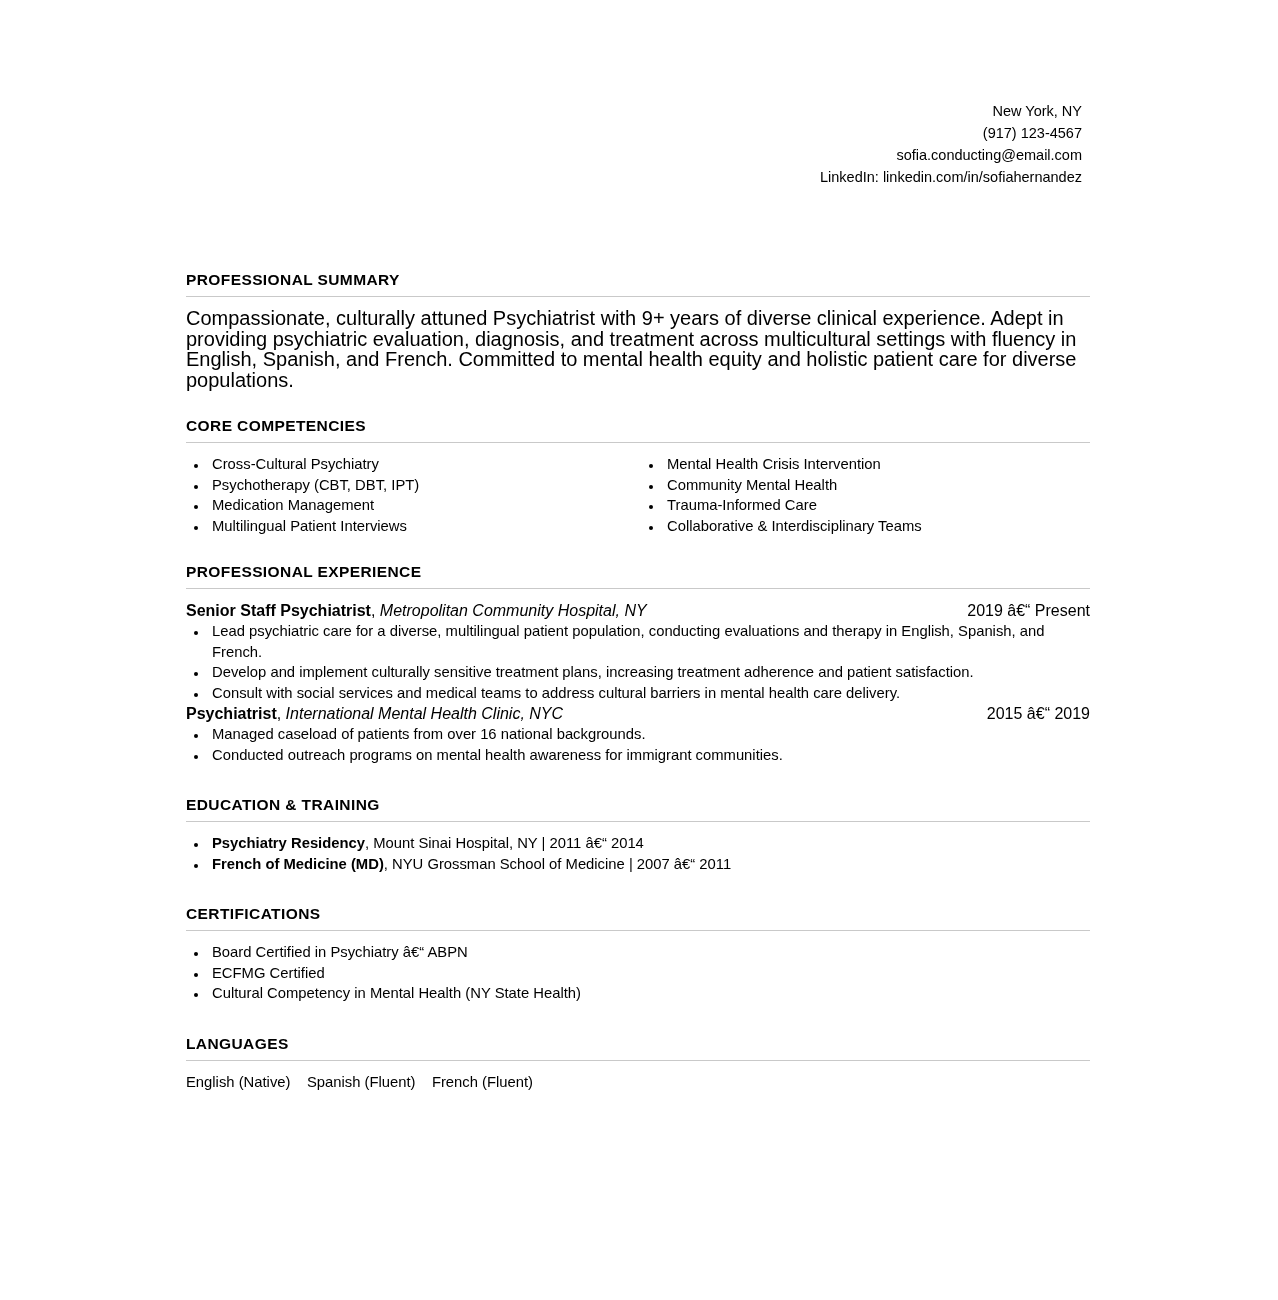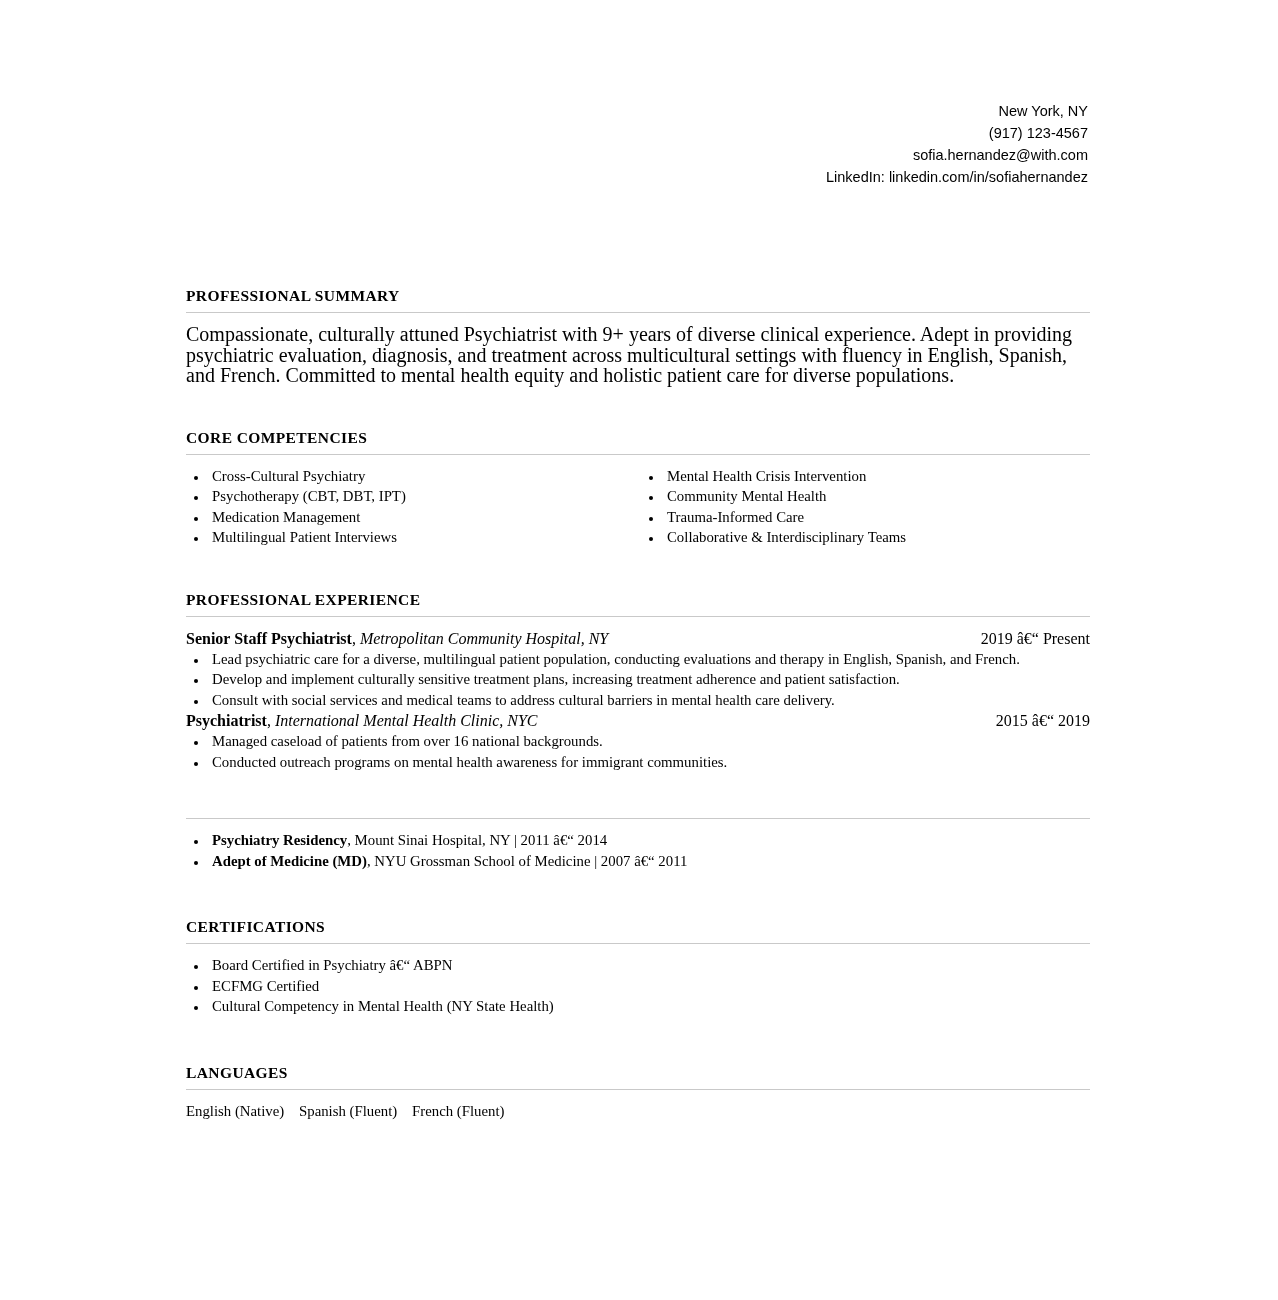--- a/index.html
+++ b/index.html
@@ -49,30 +49,30 @@
     letter-spacing: -0.2px;
     white-space: nowrap;
   }
   .tagline {
     font-size: 14.5px;
     line-height: 20px;
     margin-top: 2px;
   }
   .contact {
     position: absolute;
-    right: 2px;
+    right: 8px;
     top: 100px;
     text-align: right;
     font-size: 14.5px;
     line-height: 22px;
   }
   .contact div { white-space: nowrap; }
 
   
-  .section { margin-top: 16px; font-family: Liberation Serif, serif; }
+  .section { margin-top: 0; }
   .section-spacer-1 { height: 55px; }
   .section-head {
     font-size: 15.5px;
     font-weight: bold;
     letter-spacing: 0.4px;
     line-height: 20px;
     padding-bottom: 6px;
   }
   .rule {
     border-bottom: 1px solid #c9c9c9;
@@ -138,21 +138,21 @@
 </head>
 <body>
 
 <div class="page">
   <div class="content">
 
     <div class="header">
       <div class="contact">
         <div>New York, NY</div>
         <div>(917) 123-4567</div>
-        <div>sofia.hernandez@with.com</div>
+        <div>sofia.conducting@email.com</div>
         <div>LinkedIn: linkedin.com/in/sofiahernandez</div>
       </div>
     </div>
 
     <div class="section-spacer-1"></div>
 
     <div class="section">
       <div class="section-head">PROFESSIONAL SUMMARY</div>
       <div class="rule"></div>
       <div class="para">Compassionate, culturally attuned Psychiatrist with 9+ years of diverse clinical experience. Adept in providing psychiatric evaluation, diagnosis, and treatment across multicultural settings with fluency in English, Spanish, and French. Committed to mental health equity and holistic patient care for diverse populations.</div>
@@ -211,24 +211,25 @@
       </div>
       <ul class="blist">
         <li>Managed caseload of patients from over 16 national backgrounds.</li>
         <li>Conducted outreach programs on mental health awareness for immigrant communities.</li>
       </ul>
     </div>
 
     <div class="gap-lg"></div>
 
     <div class="section">
+      <div class="section-head">EDUCATION &amp; TRAINING</div>
       <div class="rule"></div>
       <ul class="blist">
         <li><span class="edu-term">Psychiatry Residency</span><span>, Mount Sinai Hospital, NY | 2011 â€“ 2014</span></li>
-        <li><span class="edu-term">Adept of Medicine (MD)</span><span>, NYU Grossman School of Medicine | 2007 â€“ 2011</span></li>
+        <li><span class="edu-term">French of Medicine (MD)</span><span>, NYU Grossman School of Medicine | 2007 â€“ 2011</span></li>
       </ul>
     </div>
 
     <div class="gap-lg"></div>
 
     <div class="section">
       <div class="section-head">CERTIFICATIONS</div>
       <div class="rule"></div>
       <ul class="blist">
         <li>Board Certified in Psychiatry â€“ ABPN</li>

